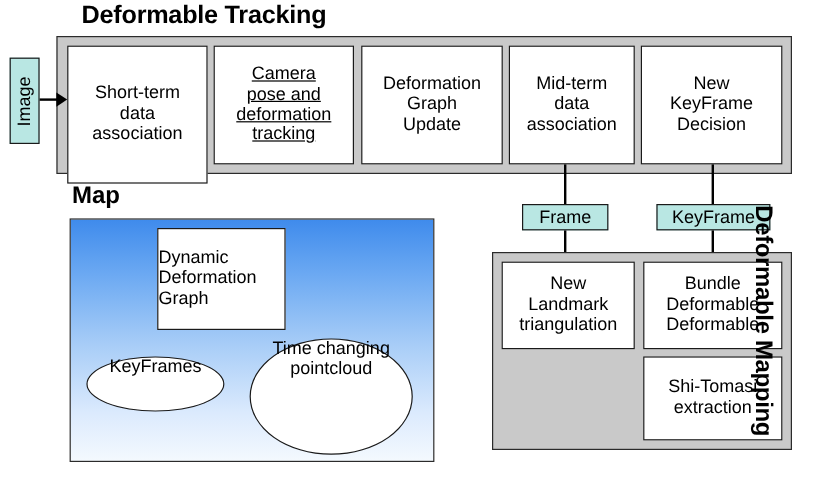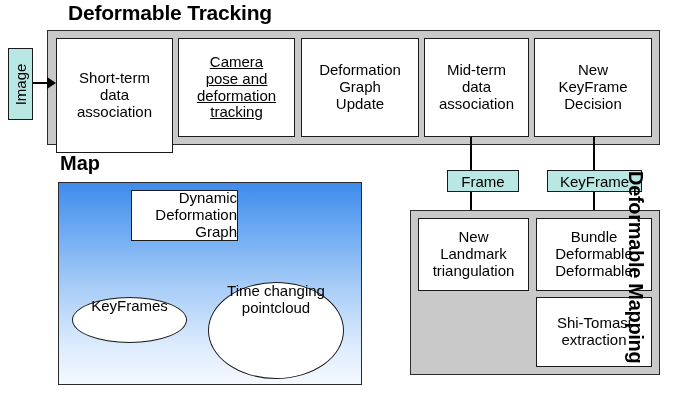--- a/index.html
+++ b/index.html
@@ -100,21 +100,21 @@
     background: #b9e7e3;
     border: 1px solid #1a1a1a;
     box-sizing: border-box;
     display: flex;
     align-items: center;
     justify-content: center;
     font-size: 15px;
     color: #000000;
     white-space: nowrap;
   }
-  #token-frame    { left: 435px; top: 170px; width: 72px; height: 22px; margin-left: 12px; }
+  #token-frame    { left: 435px; top: 170px; width: 72px; height: 22px; }
   #token-keyframe { left: 547px; top: 170px; width: 95px; height: 22px; }
   #token-image {
     left: 8px;
     top: 48px;
     width: 25px;
     height: 72px;
   }
   #token-image .vtext {
     transform: rotate(-90deg);
     font-size: 15px;
@@ -128,28 +128,28 @@
     width: 304px;
     height: 203px;
     border: 1px solid #2b2b2b;
     box-sizing: border-box;
     background: linear-gradient(to bottom, #3f8bec 0%, #6aa8f2 22%, #a8cdf7 52%, #dbeafd 80%, #f4f9fe 100%);
   }
   #map-inner-box {
     left: 131px;
     top: 190px;
     width: 107px;
-    height: 51px;
+    height: 85px;
     background: #ffffff;
     border: 1px solid #1a1a1a;
     box-sizing: border-box;
     display: flex;
     align-items: center;
     justify-content: center;
-    text-align: right;
+    text-align: left;
     font-size: 15px;
     line-height: 1.12;
     color: #000000;
   }
   .ellipse {
     background: #ffffff;
     border: 1px solid #1a1a1a;
     border-radius: 50%;
     box-sizing: border-box;
     display: flex;

